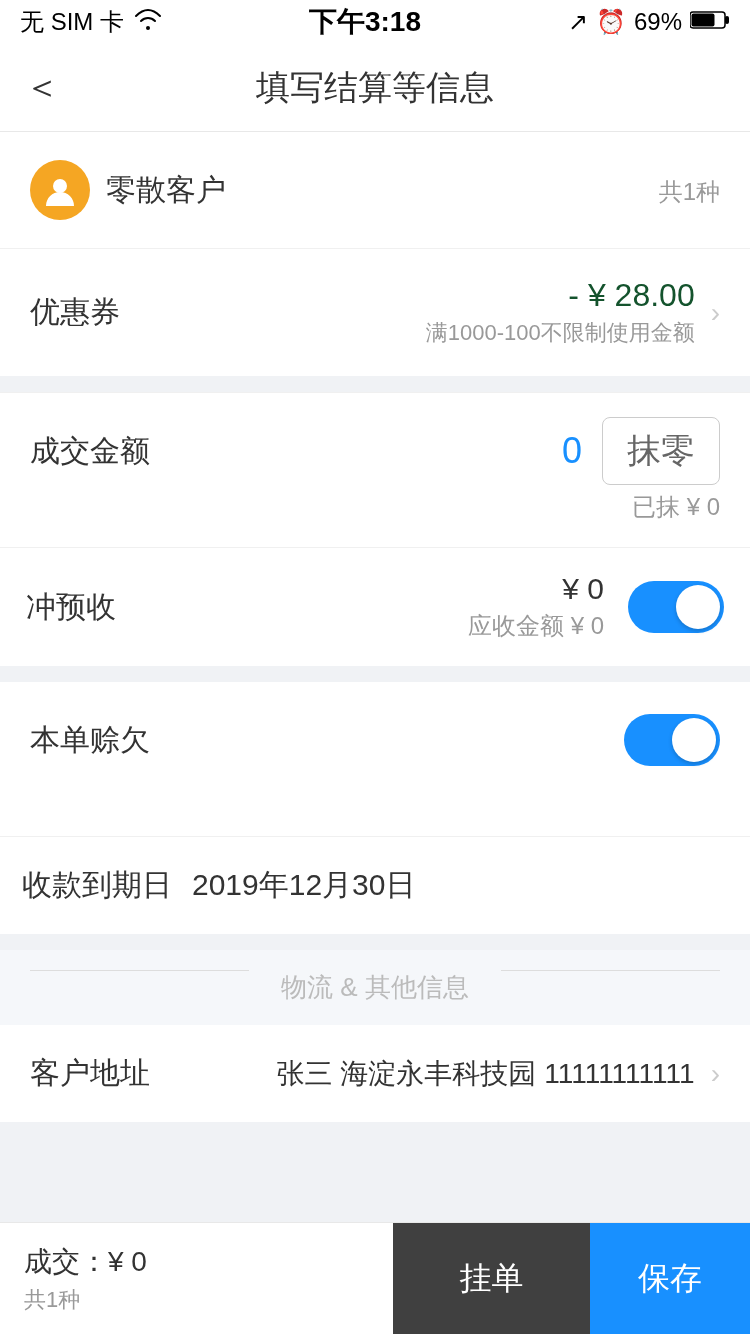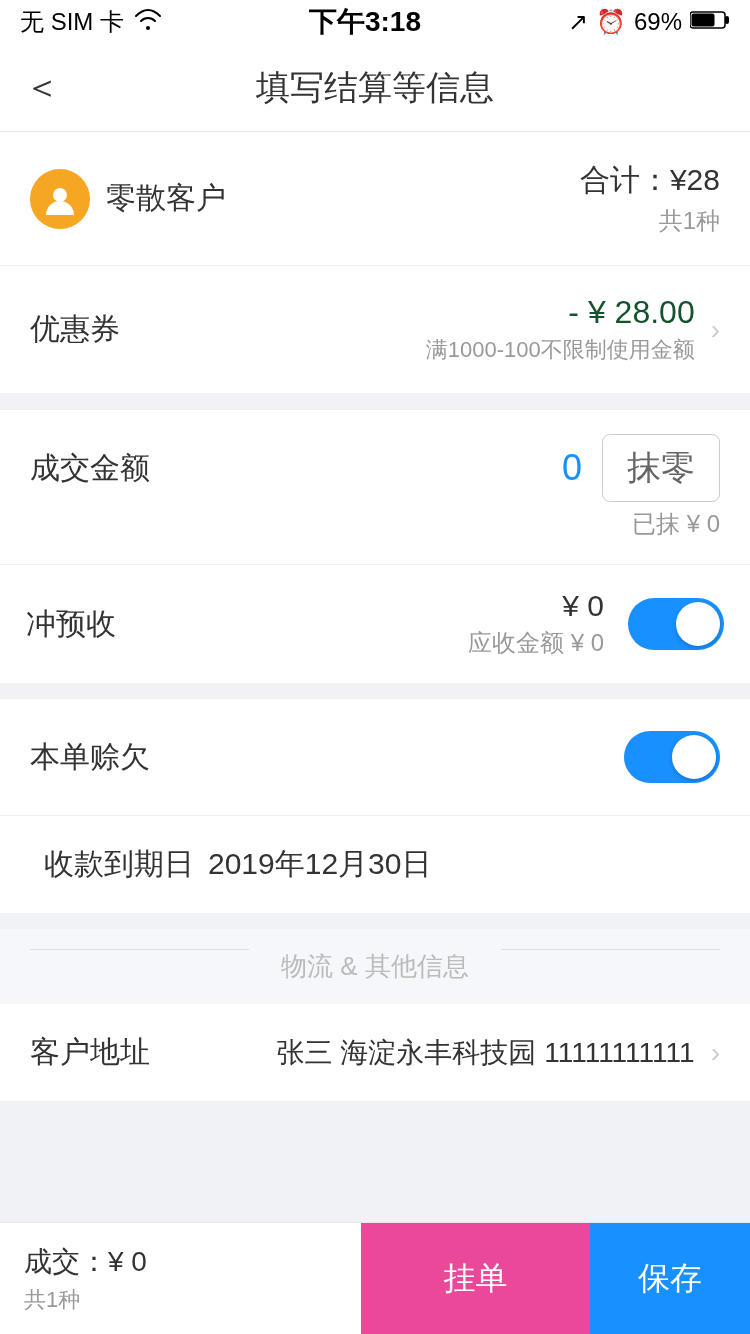--- a/index.html
+++ b/index.html
@@ -245,23 +245,24 @@
     .debt-label {
       font-size: 30px;
       color: #333;
     }
 
     
     .due-date-row {
       background: #fff;
       display: flex;
       align-items: center;
-      padding: 28px 44px;
+      padding: 28px 22px;
       border-top: 1px solid #f0f0f0;
-      gap: 14px;
+      gap: 20px;
+      margin-top: 38px;
     }
     .due-date-label {
       font-size: 30px;
       color: #333;
       flex-shrink: 0;
     }
     .due-date-value {
       font-size: 30px;
       color: #333;
     }
@@ -324,22 +325,22 @@
       flex-direction: column;
       justify-content: center;
       padding: 0 24px;
     }
     .bottom-count {
       font-size: 22px;
       color: #999;
       margin-top: 4px;
     }
     .btn-hang {
-      width: 229px;
-      background: #ec4899;
+      width: 197px;
+      background: #404040;
       display: flex;
       align-items: center;
       justify-content: center;
       font-size: 32px;
       color: #fff;
       cursor: pointer;
     }
     .btn-save {
       width: 160px;
       background: #1890ff;
@@ -392,21 +393,20 @@
       <div class="customer-left">
         <div class="avatar">
           <svg width="36" height="36" viewBox="0 0 36 36" fill="white">
             <circle cx="18" cy="14" r="7"></circle>
             <path d="M4 34c0-8 6.3-14 14-14s14 6 14 14" fill="white"></path>
           </svg>
         </div>
         <span class="customer-name">零散客户</span>
       </div>
       <div class="customer-right">
-        <div class="total-amount">合计：¥28</div>
         <div class="total-count">共1种</div>
       </div>
     </div>
 
     <div class="row-item">
       <span class="row-label">优惠券</span>
       <div class="row-right">
         <div class="row-value-block">
           <div class="discount-amount">- ¥ 28.00</div>
           <div class="discount-desc">满1000-100不限制使用金额</div>

